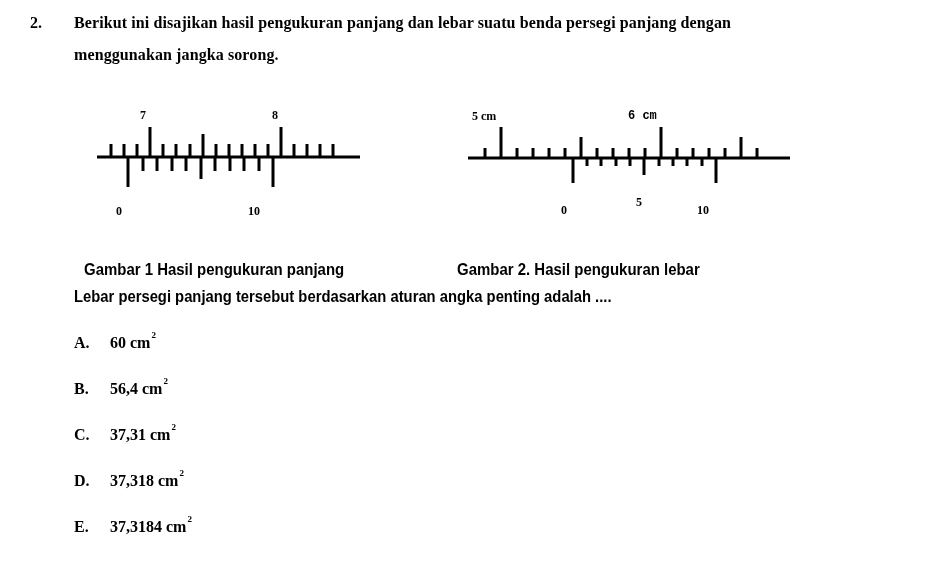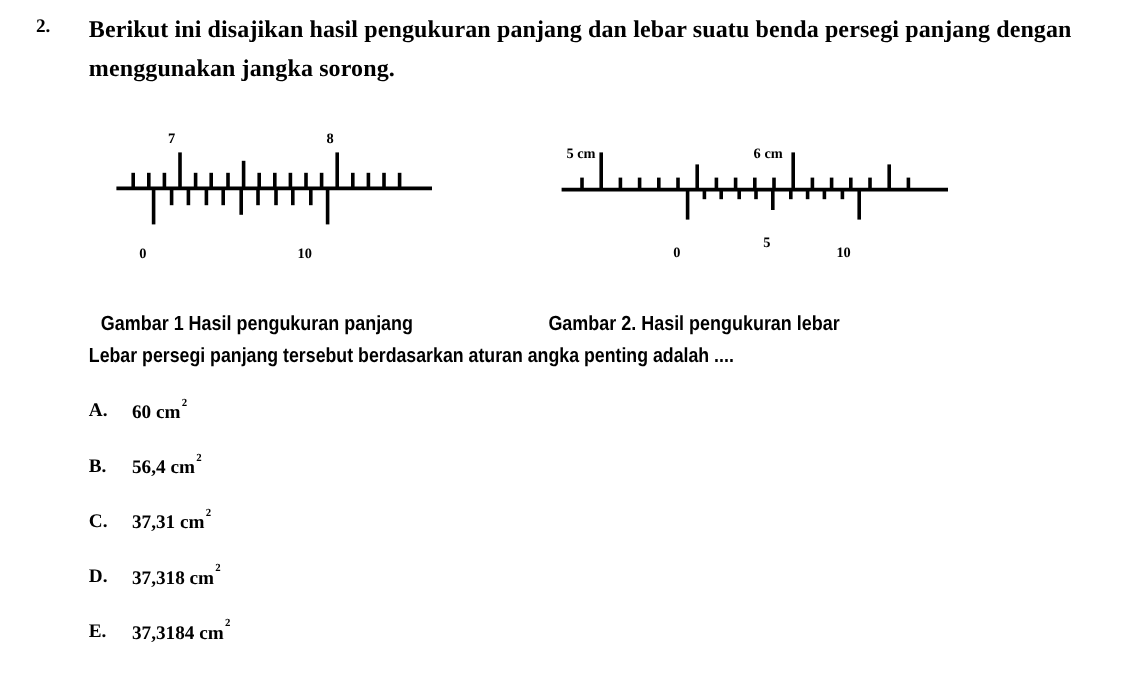--- a/index.html
+++ b/index.html
@@ -1,19 +1,19 @@
 <!DOCTYPE html>
 <html><head>
 <meta charset="utf-8">
 <style>
   html, body { margin:0; padding:0; background:#ffffff; }
   body { width:938px; height:565px; position:relative; overflow:hidden; font-family:"Liberation Serif", "DejaVu Serif", serif; color:#000; }
   .abs { position:absolute; white-space:nowrap; }
   .qnum { left:30px; top:14px; font-size:16px; font-weight:bold; }
-  .qline { left:74px; font-size:20px; font-weight:bold; letter-spacing:0.1px; }
+  .qline { left:74px; font-size:16px; font-weight:bold; letter-spacing:0.1px; }
   .fig { position:absolute; }
   .fig svg { display:block; }
   .caption { top:260px; font-size:17px; font-weight:bold; font-family:"Liberation Sans Narrow","Liberation Sans", sans-serif; transform:scaleX(0.88); transform-origin:left top; }
   .prompt { left:74px; top:287px; font-size:17px; font-weight:bold; font-family:"Liberation Sans", sans-serif; transform:scaleX(0.87); transform-origin:left top; }
   .opt { left:74px; font-size:16px; font-weight:bold; display:flex; align-items:flex-start; }
   .opt .letter { width:36px; }
   .opt sup { font-size:9px; position:relative; top:-4px; margin-left:1px; }
   .scale-label { font-family:"Liberation Serif", serif; font-weight:bold; font-size:12px; }
 </style>
 </head>
@@ -97,22 +97,22 @@
       <line x1="616" y1="158" x2="616" y2="166"></line>
       <line x1="630" y1="158" x2="630" y2="166"></line>
       <line x1="644" y1="158" x2="644" y2="175"></line>
       <line x1="659" y1="158" x2="659" y2="166"></line>
       <line x1="673" y1="158" x2="673" y2="166"></line>
       <line x1="687" y1="158" x2="687" y2="166"></line>
       <line x1="702" y1="158" x2="702" y2="166"></line>
       <line x1="716" y1="158" x2="716" y2="183"></line>
     </g>
   </svg>
-  <div class="abs scale-label" style="left:472px; top:121px;">5 cm</div>
-  <div class="abs scale-label" style="left:628px; top:121px;">6 cm</div>
+  <div class="abs scale-label" style="left:472px; top:109px;">5 cm</div>
+  <div class="abs scale-label" style="left:628px; top:109px;font-family:Liberation Mono, monospace;">6 cm</div>
   <div class="abs scale-label" style="left:561px; top:203px;">0</div>
   <div class="abs scale-label" style="left:636px; top:195px;">5</div>
   <div class="abs scale-label" style="left:697px; top:203px;">10</div>
 </div>
 
 <div class="abs caption" style="left:84px;">Gambar 1 Hasil pengukuran panjang</div>
 <div class="abs caption" style="left:457px;">Gambar 2. Hasil pengukuran lebar</div>
 
 <div class="abs prompt">Lebar persegi panjang tersebut berdasarkan aturan angka penting adalah ....</div>
 

